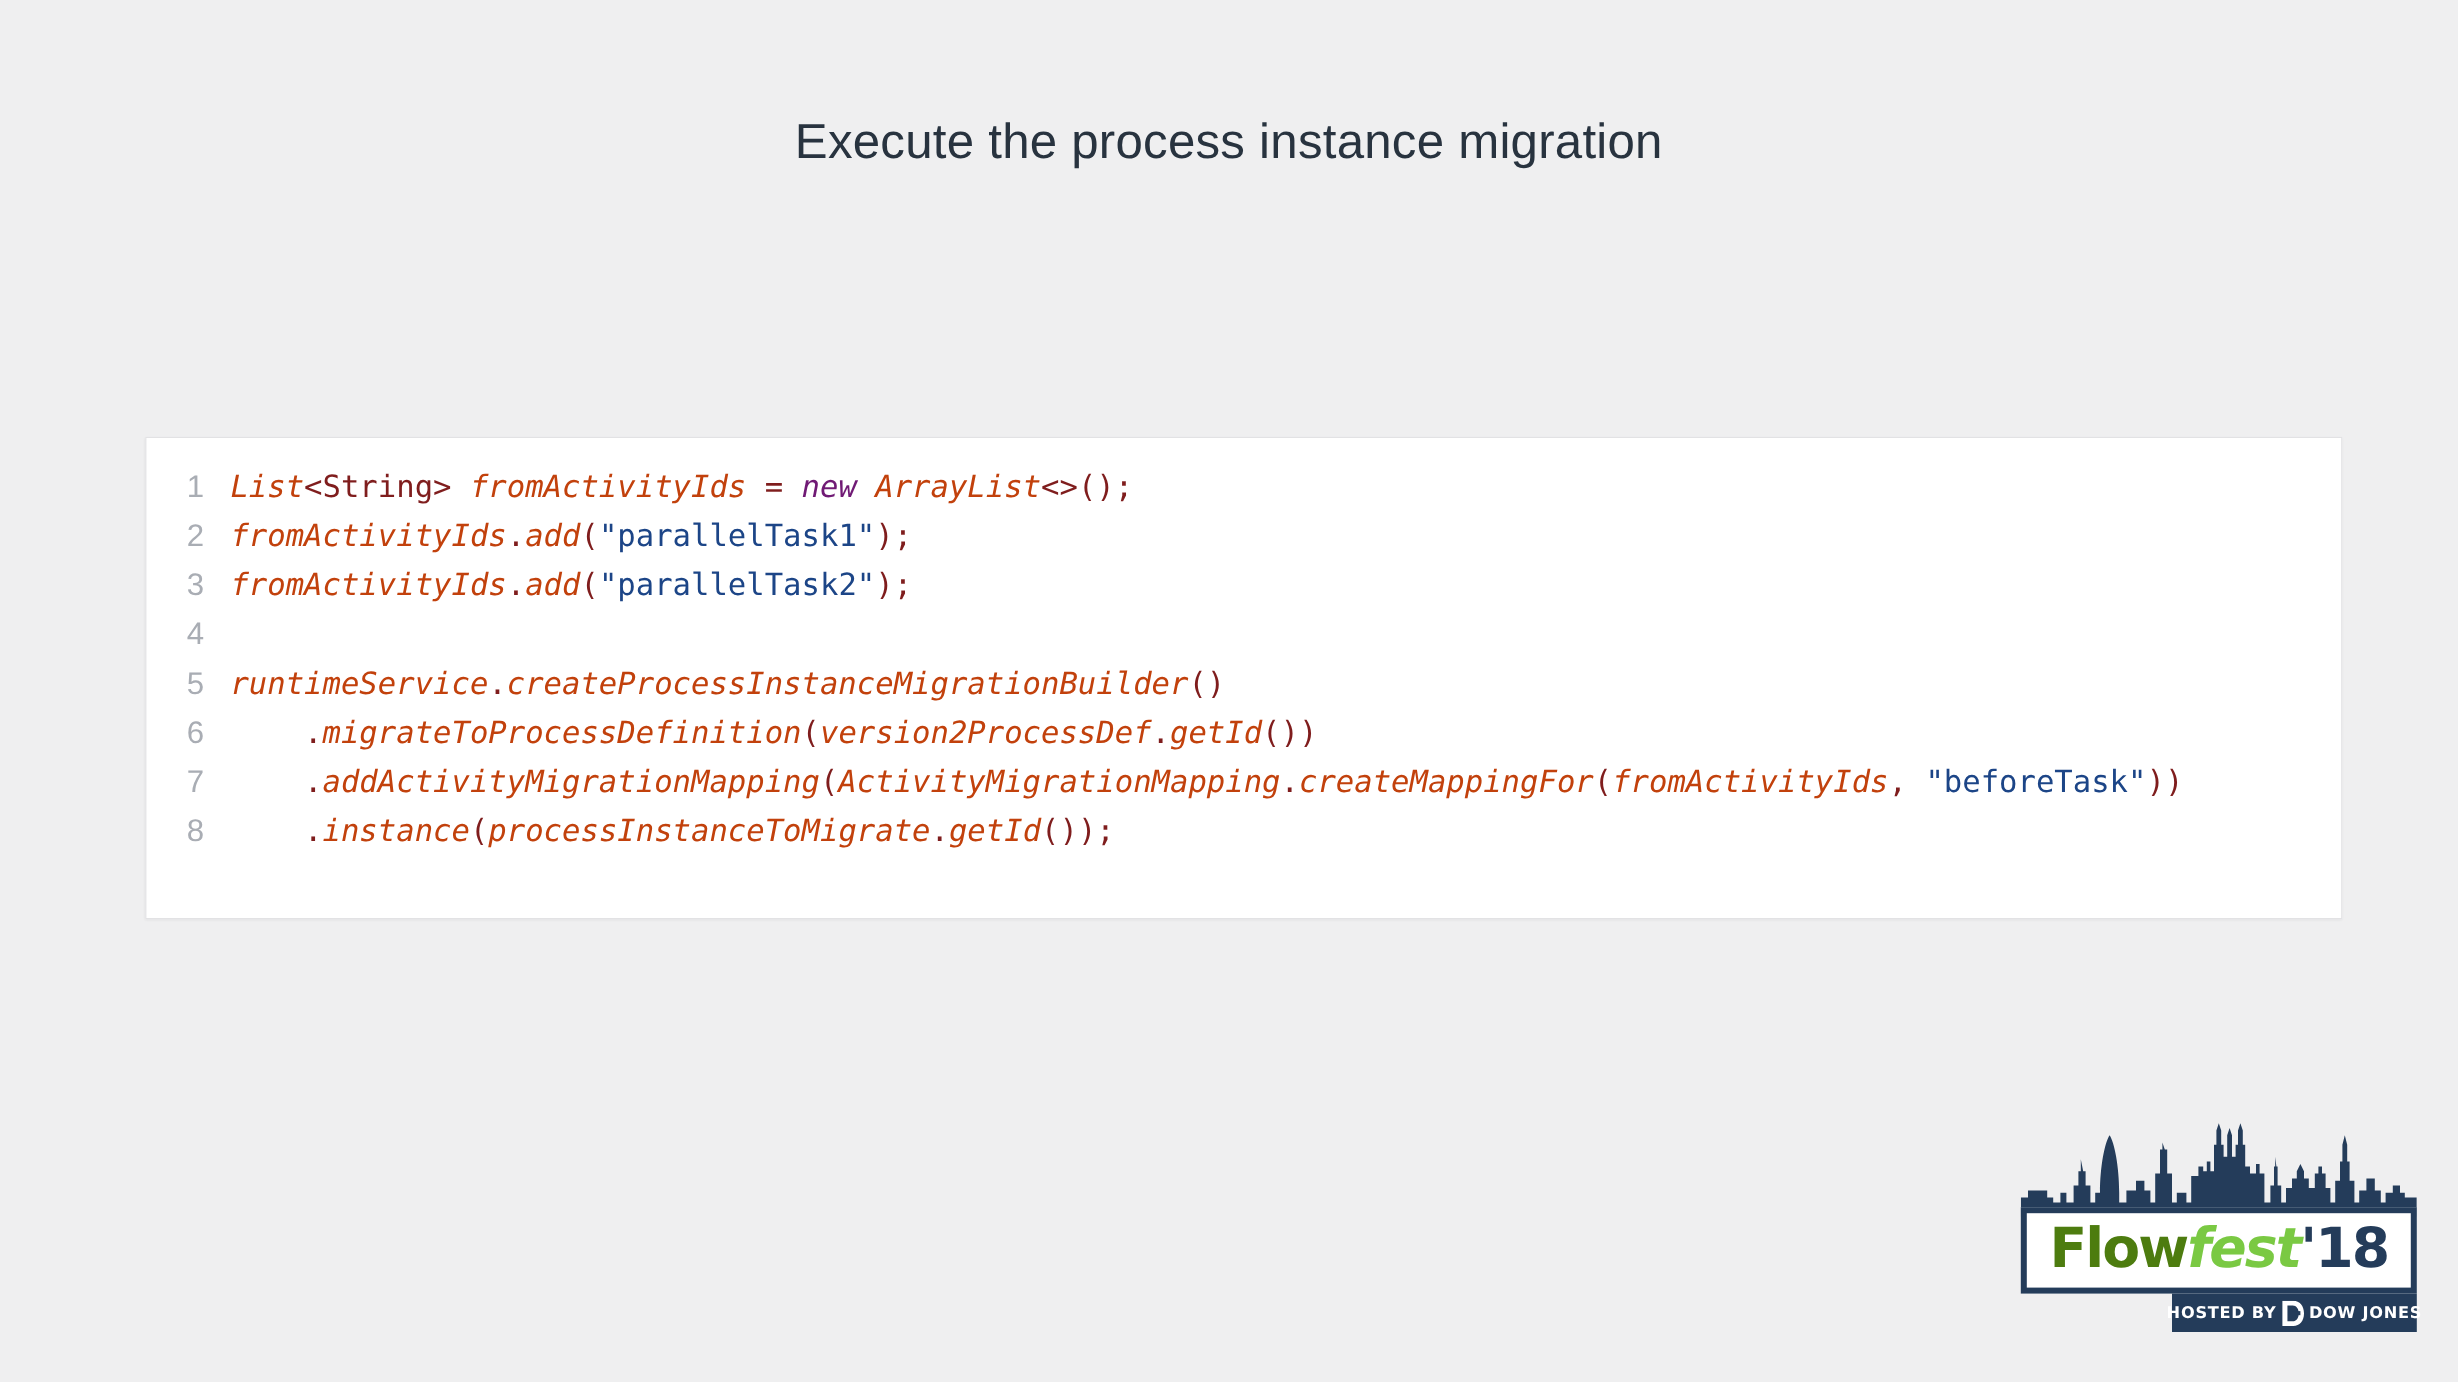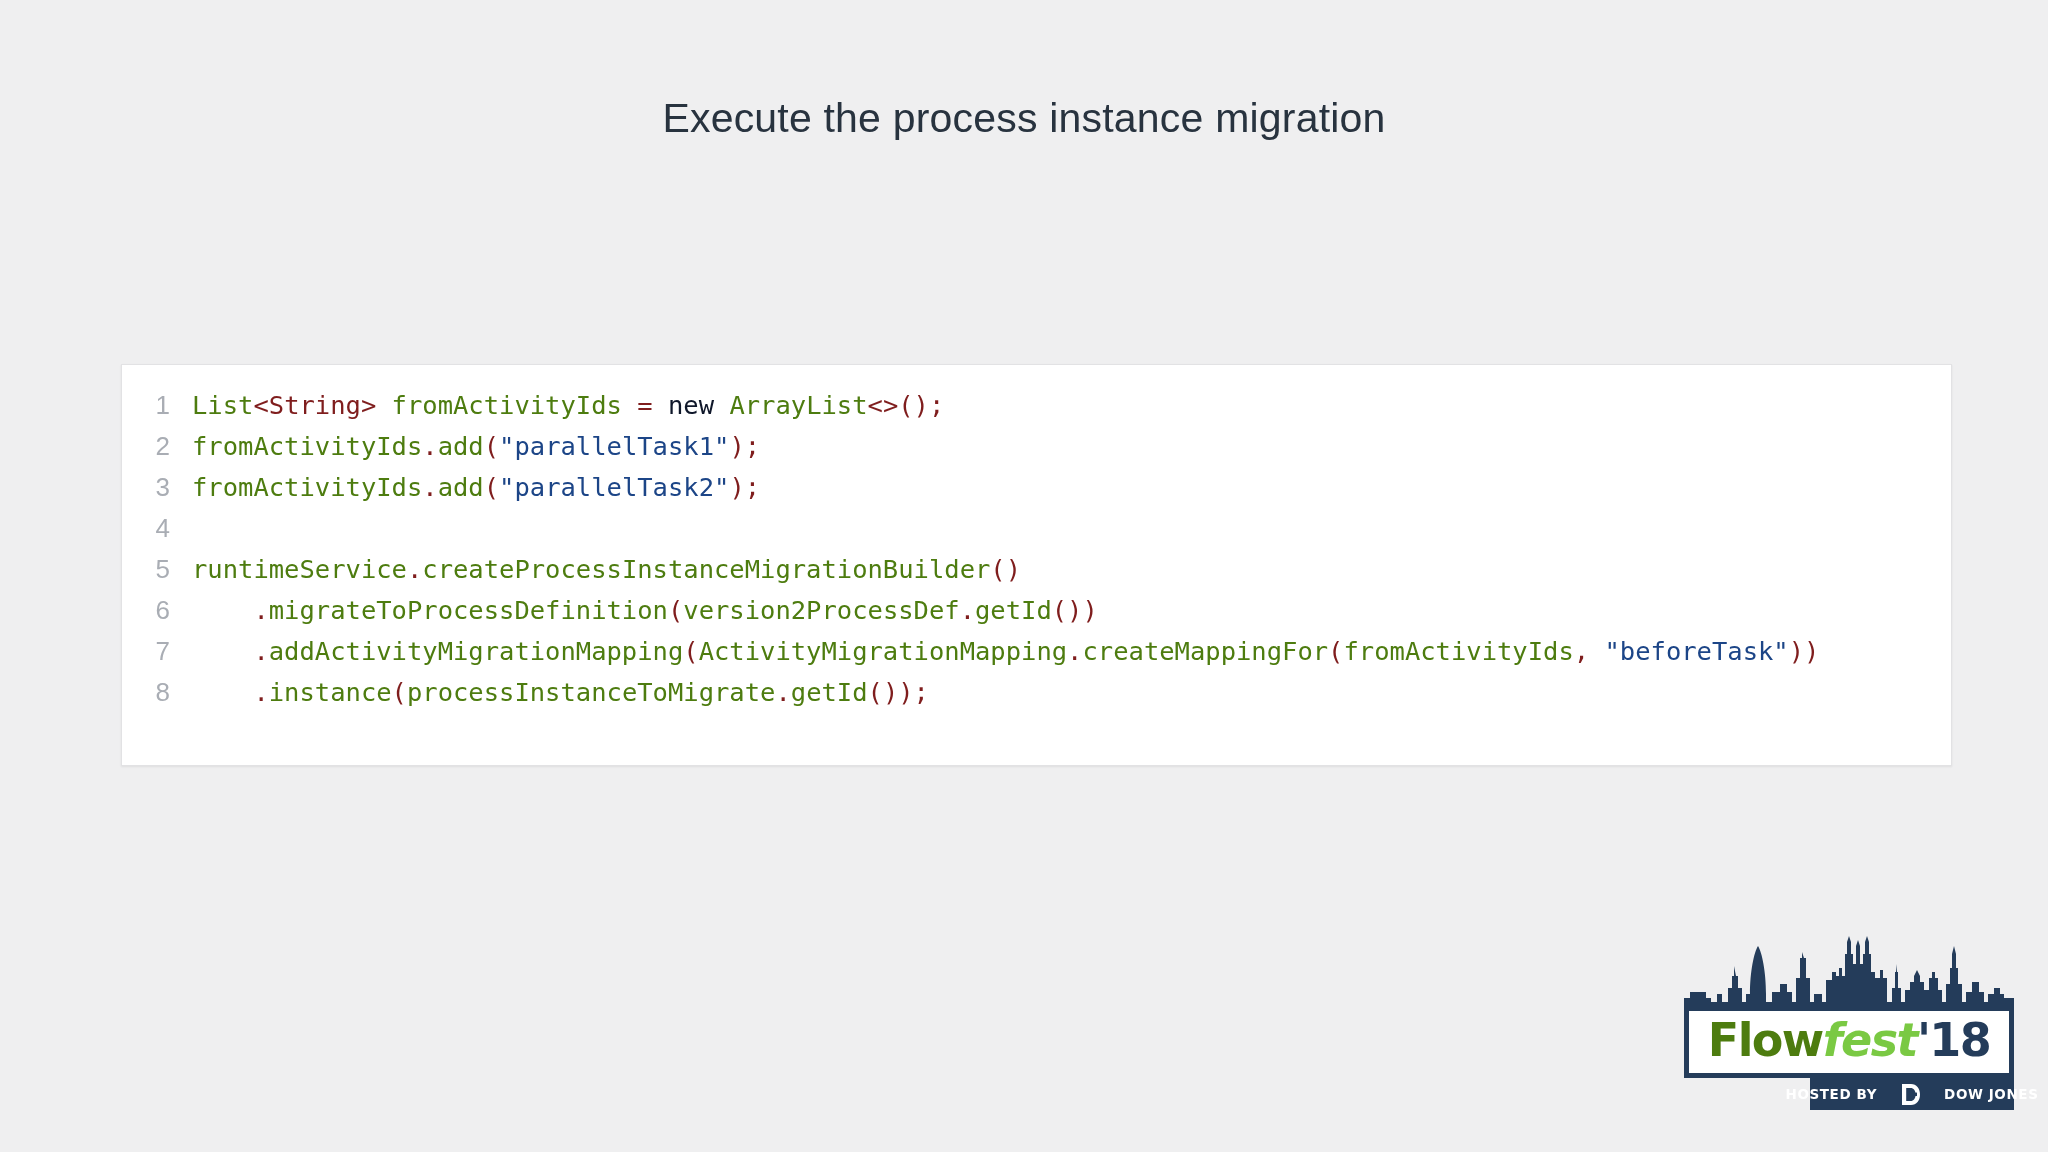--- a/index.html
+++ b/index.html
@@ -69,22 +69,22 @@
     font-family: "Liberation Sans", sans-serif;
     font-size: 26px;
     user-select: none;
   }
   .code-text {
     flex: 1;
     color: #1b2a44;
   }
 
   
-  .t-ident  { color: #4d7c0f; }   
-  .t-kw     { color: #0f172a; }   
+  .t-ident  { color: #c2410c; font-style: italic; }   
+  .t-kw     { color: #701a75; font-style: italic; }   
   .t-str    { color: #1c4587; }   
   .t-punc   { color: #7f1d1d; }   
 
   
   .logo {
     position: absolute;
     left: 1684px;
     top: 932px;
     width: 330px;
     height: 188px;
@@ -125,21 +125,21 @@
   .logo-hosted {
     position: absolute;
     left: 126px;
     top: 146px;
     width: 204px;
     height: 32px;
     background: #243c5a;
     display: flex;
     align-items: center;
     justify-content: center;
-    gap: 24px;
+    gap: 4px;
   }
   .hosted-text {
     font-family: "DejaVu Sans", sans-serif;
     font-size: 13.5px;
     font-weight: 700;
     letter-spacing: 0.6px;
     color: #ffffff;
     white-space: nowrap;
   }
   .dj-mark {

